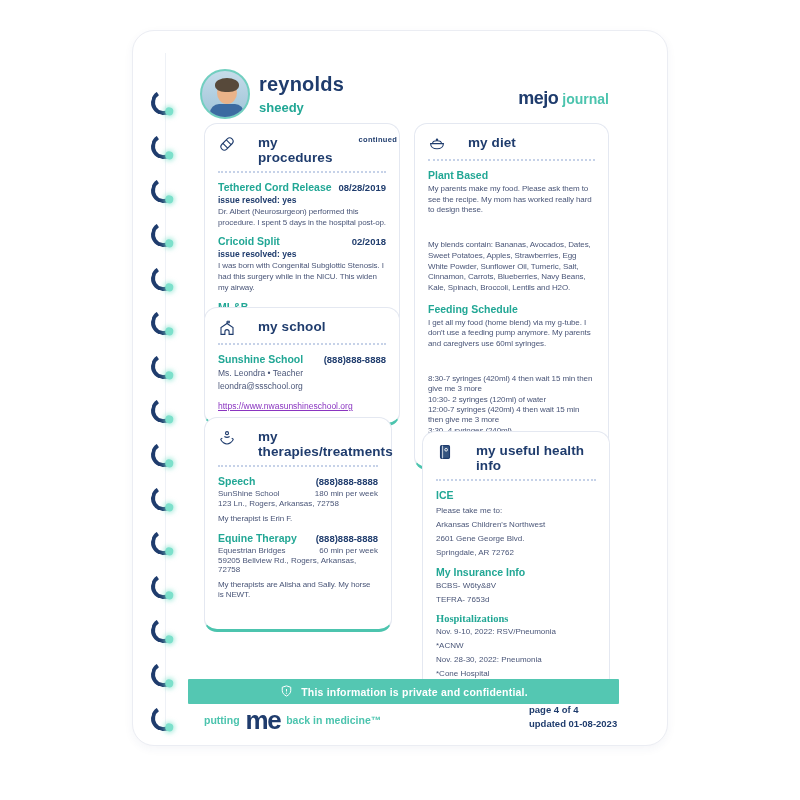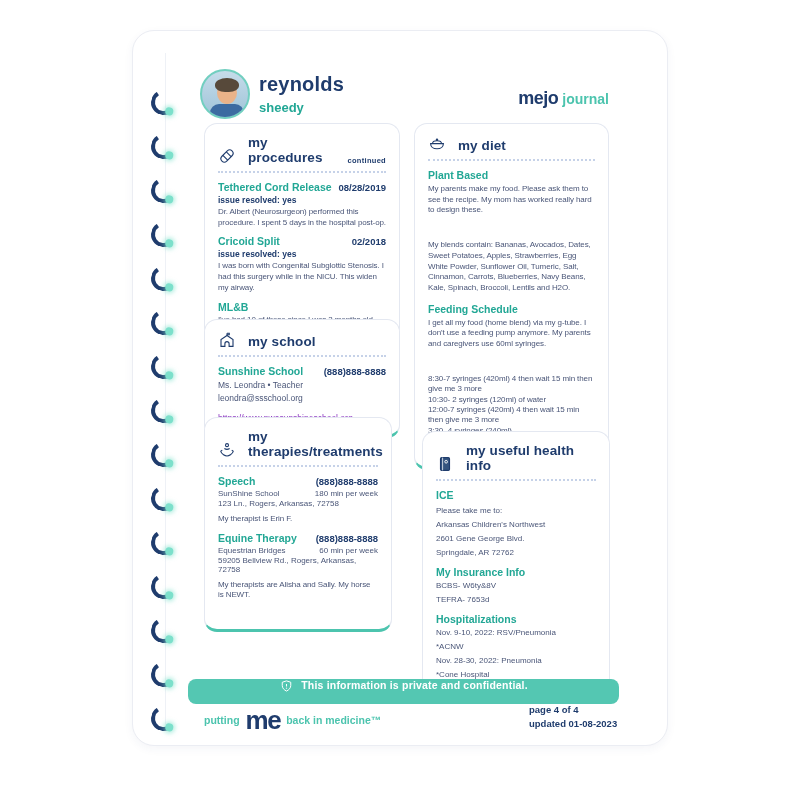--- a/index.html
+++ b/index.html
@@ -29,21 +29,21 @@
   .first-name { position:absolute; left:126px; top:42px; font-size:20px; font-weight:bold; color:#1f3c6d; letter-spacing:0.2px; }
   .last-name  { position:absolute; left:126px; top:69px; font-size:13px; font-weight:bold; color:#22a795; }
 
   .logo { position:absolute; right:58px; top:57px; display:flex; align-items:baseline; gap:4px;text-align:right; }
   .logo-mejo { font-size:18px; font-weight:800; color:#1f3c6d; letter-spacing:-0.5px; }
   .logo-journal { font-size:14px; font-weight:700; color:#4cc4ae; }
 
   
   .card { position:absolute; background:#fff; border:1.5px solid #e4e8f1; border-bottom:3.5px solid #4cc4ae;
           border-radius:13px; padding:11px 13px 10px 13px; }
-  .card-head { display:flex; align-items:flex-end; gap:12px; border-bottom:2px dotted #c6d2e8; padding-bottom:6px; margin-bottom:8px; }
+  .card-head { display:flex; align-items:flex-start; gap:22px; border-bottom:2px dotted #c6d2e8; padding-bottom:6px; margin-bottom:8px; }
   .card-title { font-size:13.5px; font-weight:bold; color:#1f3c6d; letter-spacing:0.1px; }
   .continued { font-size:7.5px; font-weight:bold; color:#1f3c6d; margin-left:4px; letter-spacing:0.3px; }
   .icon { display:inline-flex; width:18px; height:18px; flex:0 0 auto; }
   .icon svg { width:100%; height:100%; }
 
   .entry { margin-bottom:7px; }
   .entry-row { display:flex; justify-content:space-between; align-items:baseline; }
   .entry-name { font-size:10.5px; font-weight:bold; color:#22a795; }
   .entry-date, .entry-phone { font-size:9.5px; font-weight:bold; color:#1f3c6d; }
   .entry-bold { font-size:8.5px; font-weight:bold; color:#1f3c6d; margin-top:2px; }
@@ -58,22 +58,22 @@
 
   
   .sec-head { font-size:10.5px; font-weight:bold; color:#22a795; margin:7px 0 3px 0; }
   .sec-head:first-of-type { margin-top:0; }
   .para { font-size:8px; color:#4a5678; line-height:1.34; letter-spacing:-0.1px; }
   .gap-above { margin-top:24px; }
   .sched { font-size:8px; color:#4a5678; line-height:1.3; letter-spacing:-0.1px; }
   .hline { font-size:8px; color:#4a5678; margin-top:5px; }
 
   
-  .banner { position:absolute; left:55px; top:648px; width:431px; height:25px; background:#54c7b2; border-radius:8px;
-            display:flex; align-items:flex-start; justify-content:center; gap:7px; }
+  .banner { position:absolute; left:55px; top:648px; width:431px; height:25px; background:#54c7b2; border-radius:1px;
+            display:flex; align-items:center; justify-content:center; gap:7px; }
   .banner-text { font-size:10.5px; font-weight:bold; color:#ffffff; letter-spacing:0.2px; }
   .banner .icon { width:15px; height:15px; }
 
   .tagline { position:absolute; left:71px; top:676px; display:flex; align-items:center; gap:6px; }
   .tag-pre, .tag-post { font-size:10.5px; font-weight:bold; color:#4cc4ae; }
   .tag-me { font-size:26px; font-weight:800; color:#1f3c6d; letter-spacing:-1.5px; line-height:1; }
 
   .pageinfo { position:absolute; left:396px; top:672px; }
   .pageinfo div { font-size:9.5px; font-weight:600; color:#1f3c6d; line-height:1.5; }
 </style>
@@ -174,21 +174,21 @@
       <div class="note">I was born with Congenital Subglottic Stenosis. I had this surgery while in the NICU. This widen my airway.</div>
     </div>
     <div class="entry" style="margin-bottom:2px;">
       <div class="entry-row">
         <span class="entry-name">ML&amp;B</span>
       </div>
       <div class="note">I've had 10 of these since I was 3 months old.</div>
     </div>
   </section>
 
-  <section class="card" style="left:71px; top:288px; width:196px;">
+  <section class="card" style="left:71px; top:276px; width:196px;">
     <div class="card-head">
       <span class="icon">
         <svg viewBox="0 0 24 24" fill="none" stroke="#1f3c6d" stroke-width="1.5">
           <path d="M4 20.5V11.5l8-5.5 8 5.5v9h-5.2v-3.5a2.8 2.8 0 0 0-5.6 0v3.5z"></path>
           <line x1="12" y1="3" x2="12" y2="6"></line>
           <path d="M12 3h3v2h-3"></path>
         </svg>
       </span>
       <span class="card-title">my school</span>
     </div>
@@ -274,21 +274,21 @@
       <span class="card-title">my useful health info</span>
     </div>
     <div class="sec-head">ICE</div>
     <div class="hline">Please take me to:</div>
     <div class="hline">Arkansas Children's Northwest</div>
     <div class="hline">2601 Gene George Blvd.</div>
     <div class="hline">Springdale, AR 72762</div>
     <div class="sec-head" style="margin-top:9px;">My Insurance Info</div>
     <div class="hline" style="margin-top:2px;">BCBS- W6ty&amp;8V</div>
     <div class="hline gap-above">TEFRA- 7653d</div>
-    <div class="sec-head" style="margin-top:9px;">Hospitalizations</div>
+    <div class="sec-head" style="margin-top:9px;font-family:Liberation Serif, serif;">Hospitalizations</div>
     <div class="hline" style="margin-top:2px;">Nov. 9-10, 2022: RSV/Pneumonia</div>
     <div class="hline">*ACNW</div>
     <div class="hline gap-above">Nov. 28-30, 2022: Pneumonia</div>
     <div class="hline">*Cone Hospital</div>
   </section>
 
   <div class="banner">
     <span class="icon">
       <svg viewBox="0 0 24 24" fill="none" stroke="#ffffff" stroke-width="1.6">
         <path d="M12 3l6.8 2.2v5.2c0 4-2.7 6.9-6.8 8.9-4.1-2-6.8-4.9-6.8-8.9V5.2z"></path>

